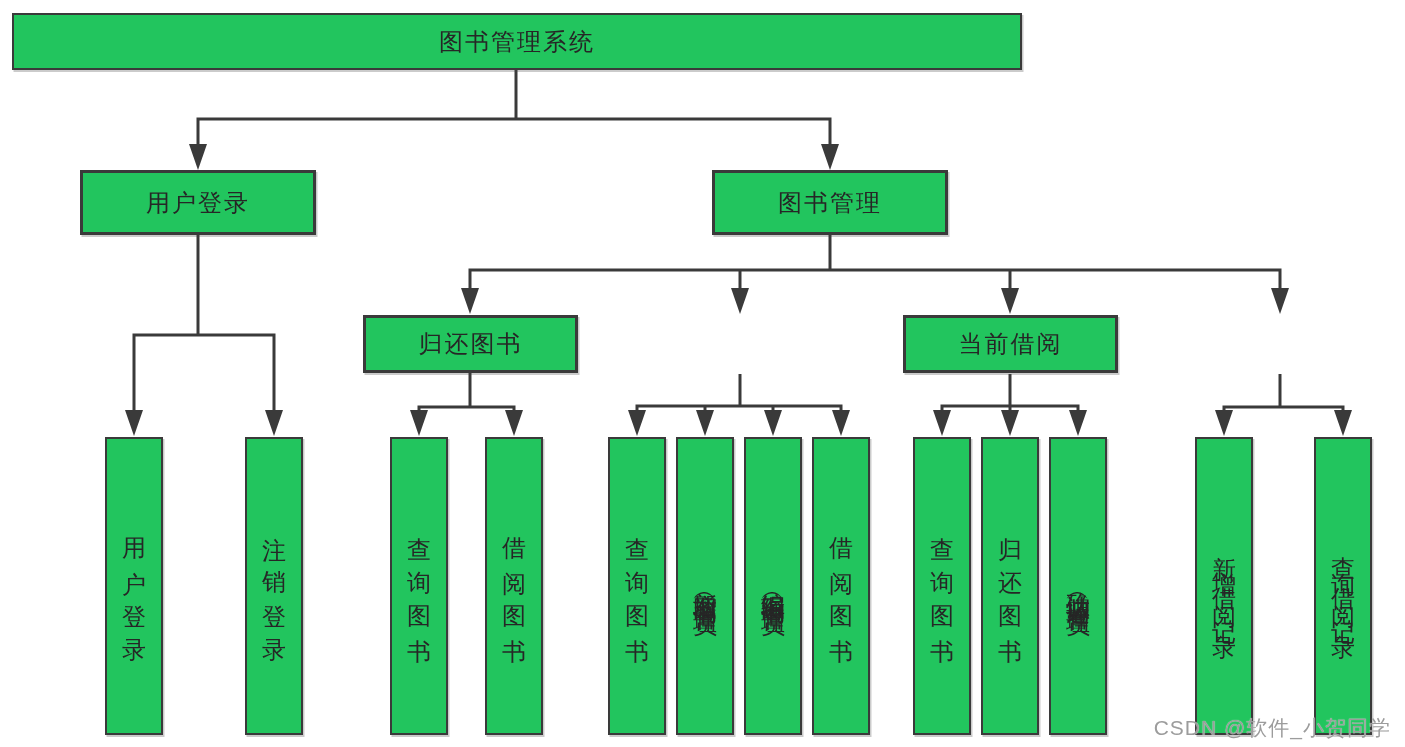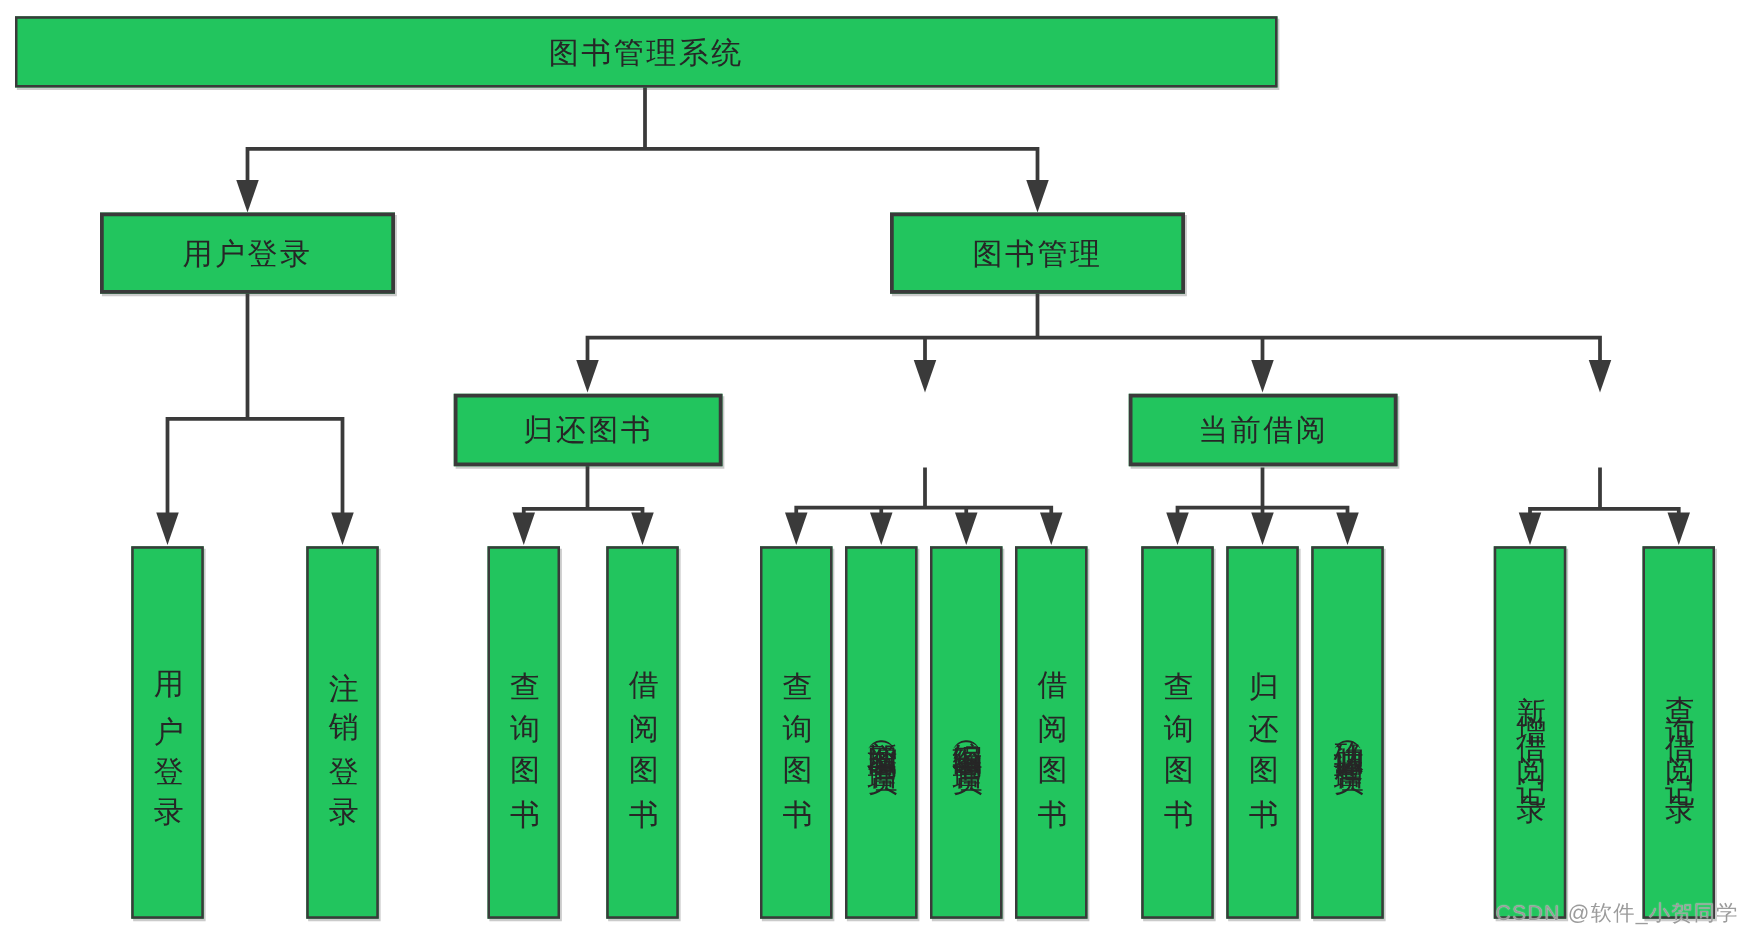--- a/index.html
+++ b/index.html
@@ -46,21 +46,21 @@
     writing-mode:vertical-rl;
     text-orientation:mixed;
     font-size:24px;
     line-height:1;
     letter-spacing:10px;
     white-space:nowrap;
   }
   .watermark{
     position:absolute;
     right:14px;bottom:5px;
-    font-size:17px;
+    font-size:21px;
     color:var(--watermark);
     letter-spacing:1px;
     text-shadow:0 0 1px rgba(255,255,255,.8);
   }
 </style>
 </head>
 <body>
 
 <div class="canvas">
 

